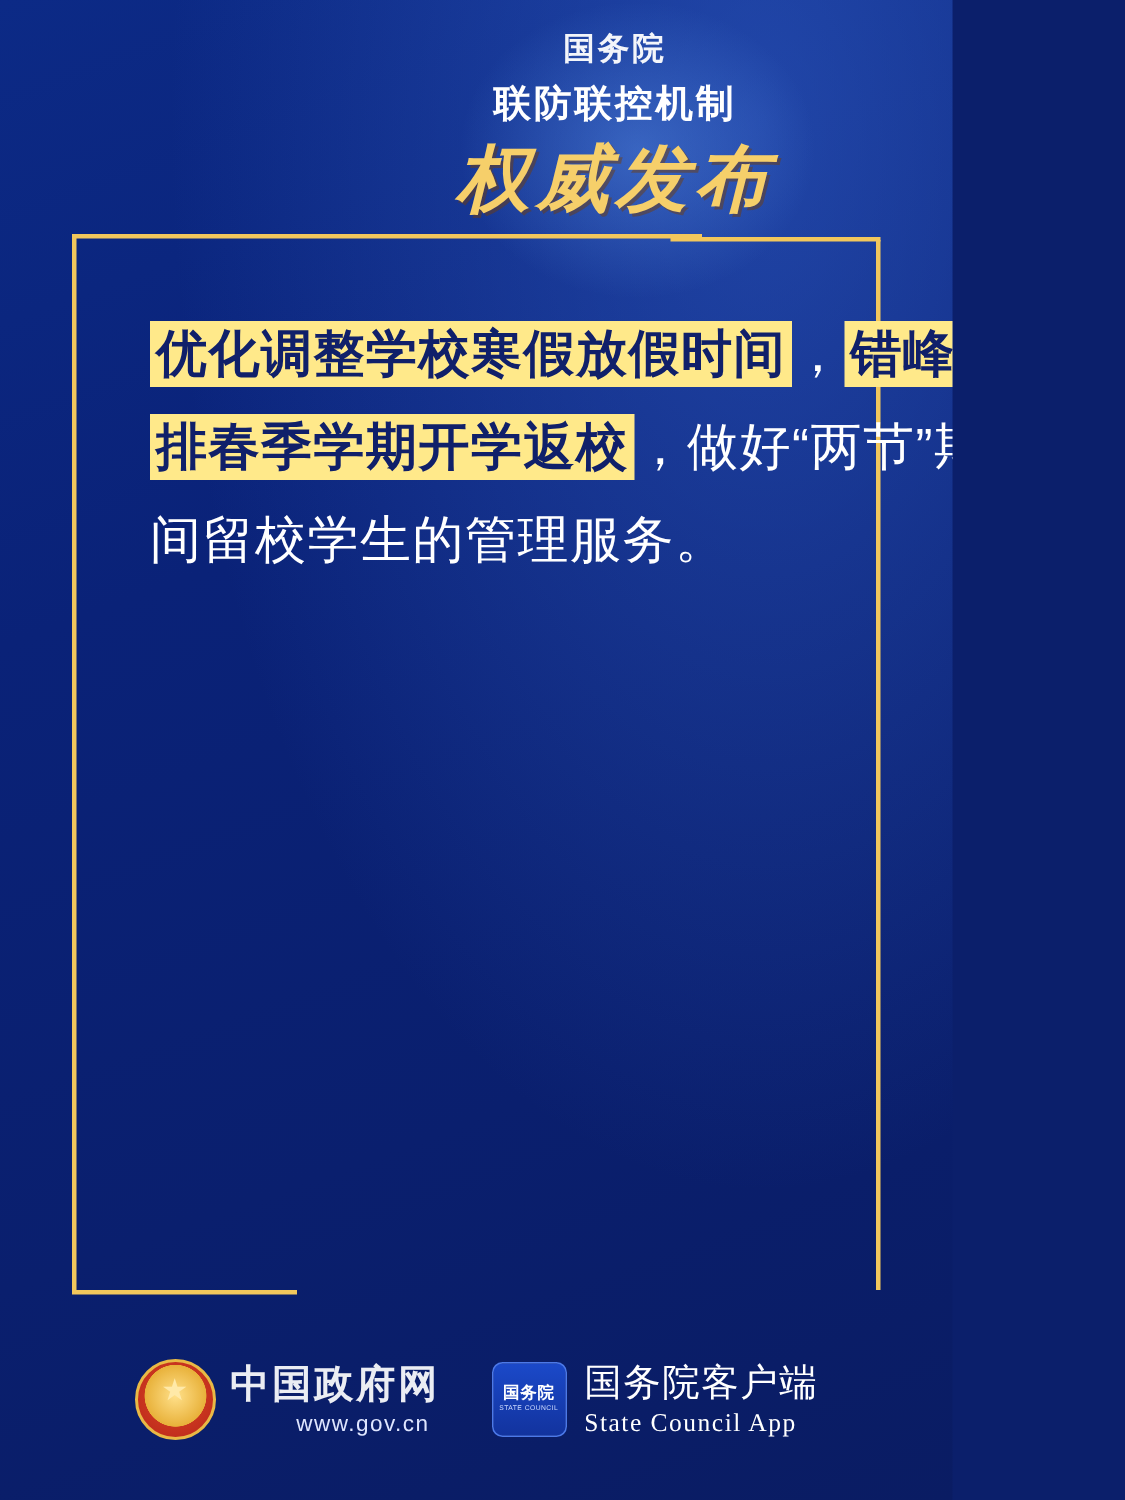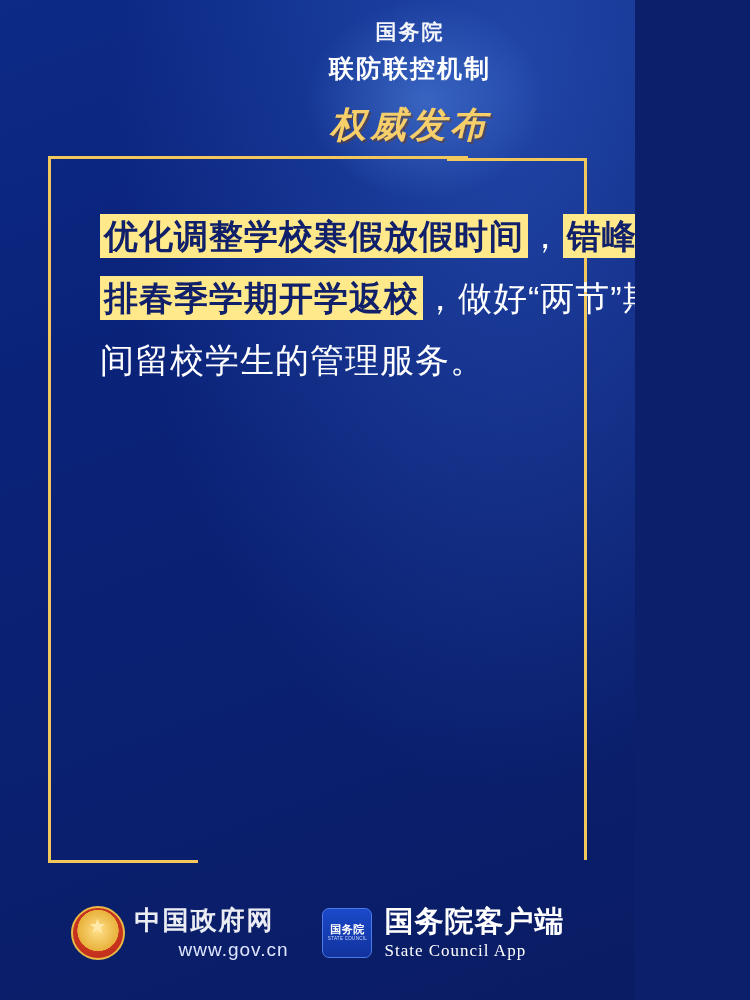--- a/index.html
+++ b/index.html
@@ -71,23 +71,23 @@
     opacity: 0.95;
   }
   .header-line2 {
     font-size: 25px;
     letter-spacing: 2px;
     font-weight: bold;
     color: #ffffff;
     margin-top: 6px;
   }
   .header-title {
-    margin-top: 16px;
+    margin-top: 2px;
     font-family: "Liberation Serif", serif;
-    font-size: 36px;
+    font-size: 49px;
     font-weight: bold;
     font-style: italic;
     letter-spacing: 4px;
     color: #f6cf6a;
     text-shadow: 2px 2px 0 rgba(120,60,0,0.45);
   }
   .header-glow {
     position: absolute;
     top: 0px;
     right: 90px;
@@ -159,21 +159,21 @@
     line-height: 1.15;
   }
   .gov-cn {
     font-size: 26px;
     font-weight: bold;
     color: #ffffff;
     letter-spacing: 2px;
     opacity: 0.92;
   }
   .gov-url {
-    font-size: 19px;
+    font-size: 15px;
     color: #dfe6ff;
     letter-spacing: 1px;
     margin-top: 3px;
     margin-left: 44px;
   }
   .app-brand {
     display: flex;
     align-items: center;
     gap: 12px;
   }
@@ -196,22 +196,22 @@
     letter-spacing: 0.5px;
   }
   .app-logo-en {
     font-size: 4.5px;
     color: #cddbff;
     letter-spacing: 0.3px;
     margin-top: 2px;
   }
   .app-texts { line-height: 1.2; }
   .app-cn {
-    font-size: 29px;
-    font-weight: bold;
+    font-size: 25px;
+    font-weight: normal;
     color: #ffffff;
     letter-spacing: 1px;
   }
   .app-en {
     font-family: "Liberation Serif", serif;
     font-size: 17px;
     color: #ffffff;
     letter-spacing: 1px;
     margin-top: 2px;
   }

